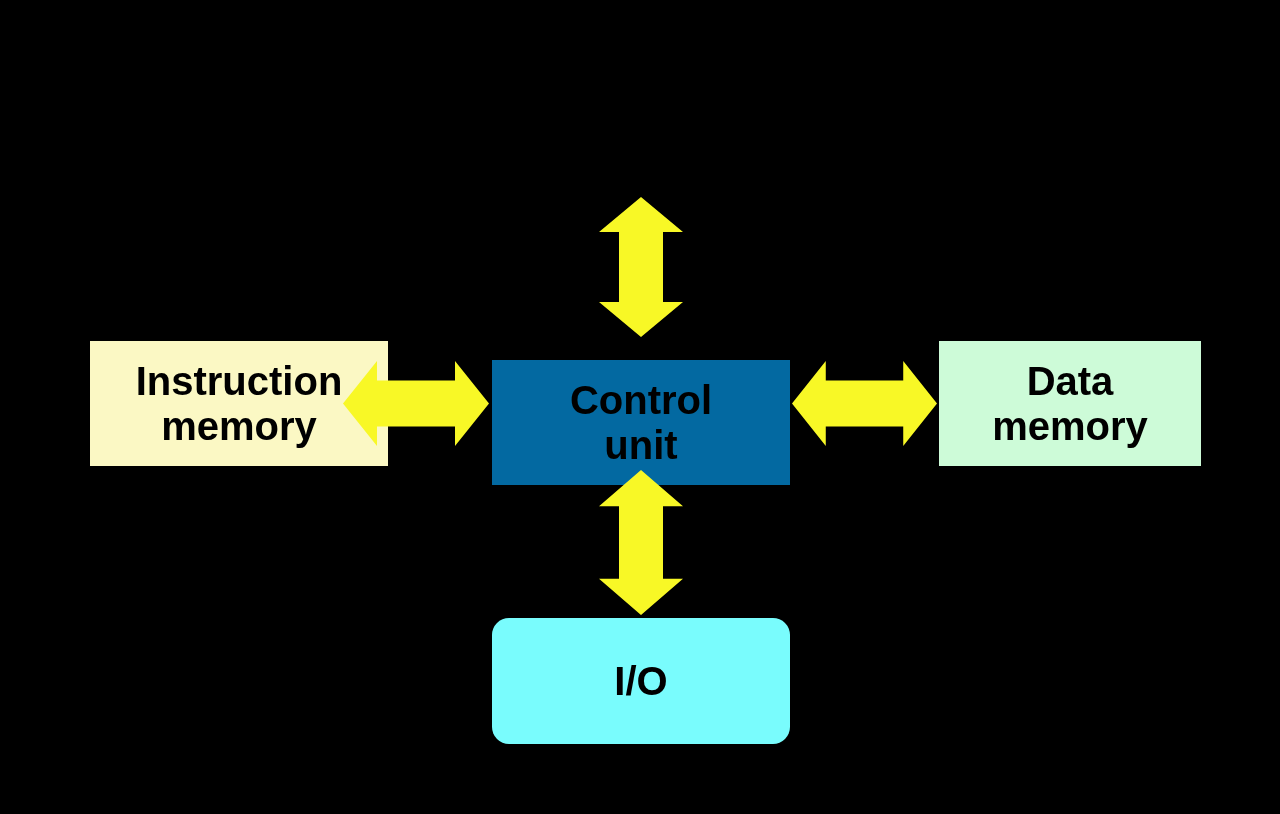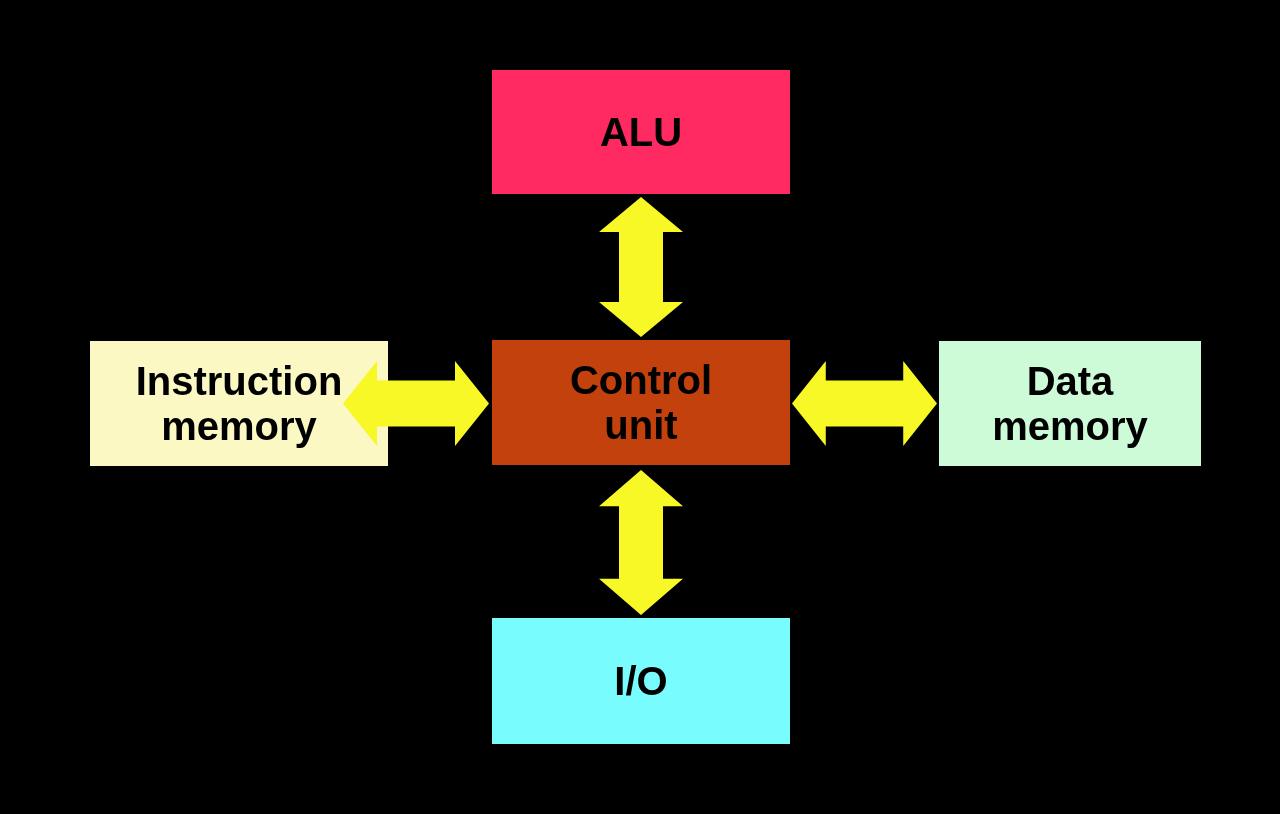--- a/index.html
+++ b/index.html
@@ -40,40 +40,37 @@
   #arrow-alu-control   { left: 599px; top: 197px; }
   #arrow-control-io    { left: 599px; top: 470px; }
   #arrow-im-control    { left: 343px; top: 361px; }
   #arrow-control-dm    { left: 792px; top: 361px; }
 </style>
 </head>
 <body>
 
 <div id="canvas">
 
-  <div class="node" id="node-alu" style="background-color: rgb(255, 42, 98);">
-    <span>ALU</span>
-  </div>
 
   <div class="node" id="node-instruction" style="background-color: rgb(251, 248, 196); margin-left: 48px;">
     <span>Instruction</span>
     <span>memory</span>
   </div>
 
-  <div class="node" id="node-control" style="background-color: #c2410c;">
+  <div class="node" id="node-control" style="background-color: #0369a1; margin-top: 20px;">
     <span>Control</span>
     <span>unit</span>
   </div>
 
   <div class="node" id="node-data" style="background-color: rgb(205, 251, 216);">
     <span>Data</span>
     <span>memory</span>
   </div>
 
-  <div class="node" id="node-io" style="background-color: rgb(121, 252, 253);">
+  <div class="node" id="node-io" style="background-color: rgb(121, 252, 253); border-radius: 17px;">
     <span>I/O</span>
   </div>
 
   <svg class="arrow" id="arrow-alu-control" width="84" height="140" viewBox="0 0 84 140" preserveAspectRatio="none" style="color: rgb(248, 248, 38);">
     <polygon fill="currentColor" points="42,0 84,35 64,35 64,105 84,105 42,140 0,105 20,105 20,35 0,35"></polygon>
   </svg>
 
   <svg class="arrow" id="arrow-control-io" width="84" height="145" viewBox="0 0 84 140" preserveAspectRatio="none" style="color: rgb(248, 248, 38);">
     <polygon fill="currentColor" points="42,0 84,35 64,35 64,105 84,105 42,140 0,105 20,105 20,35 0,35"></polygon>
   </svg>

